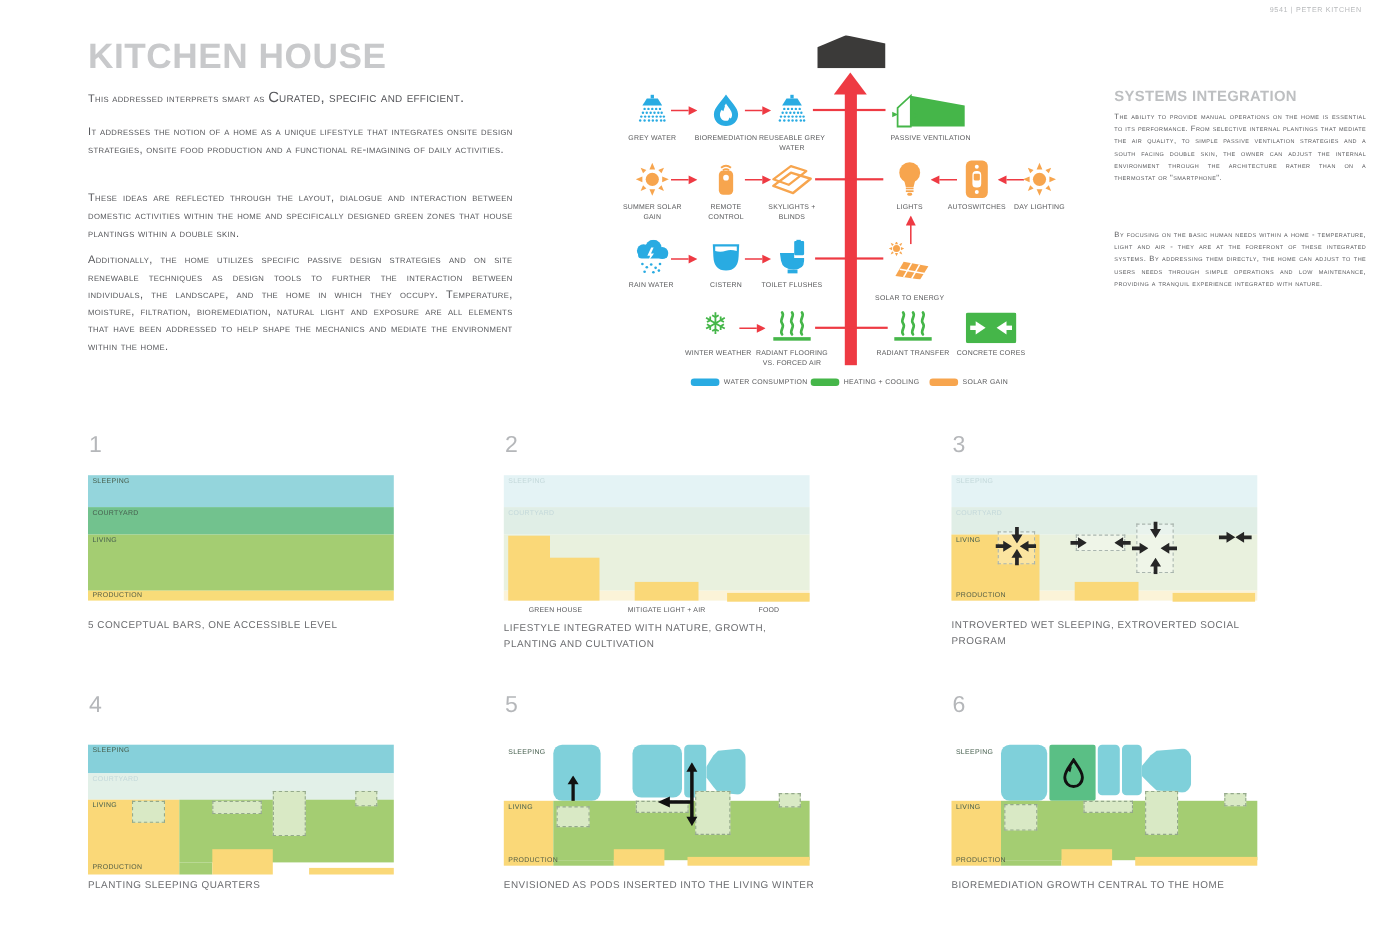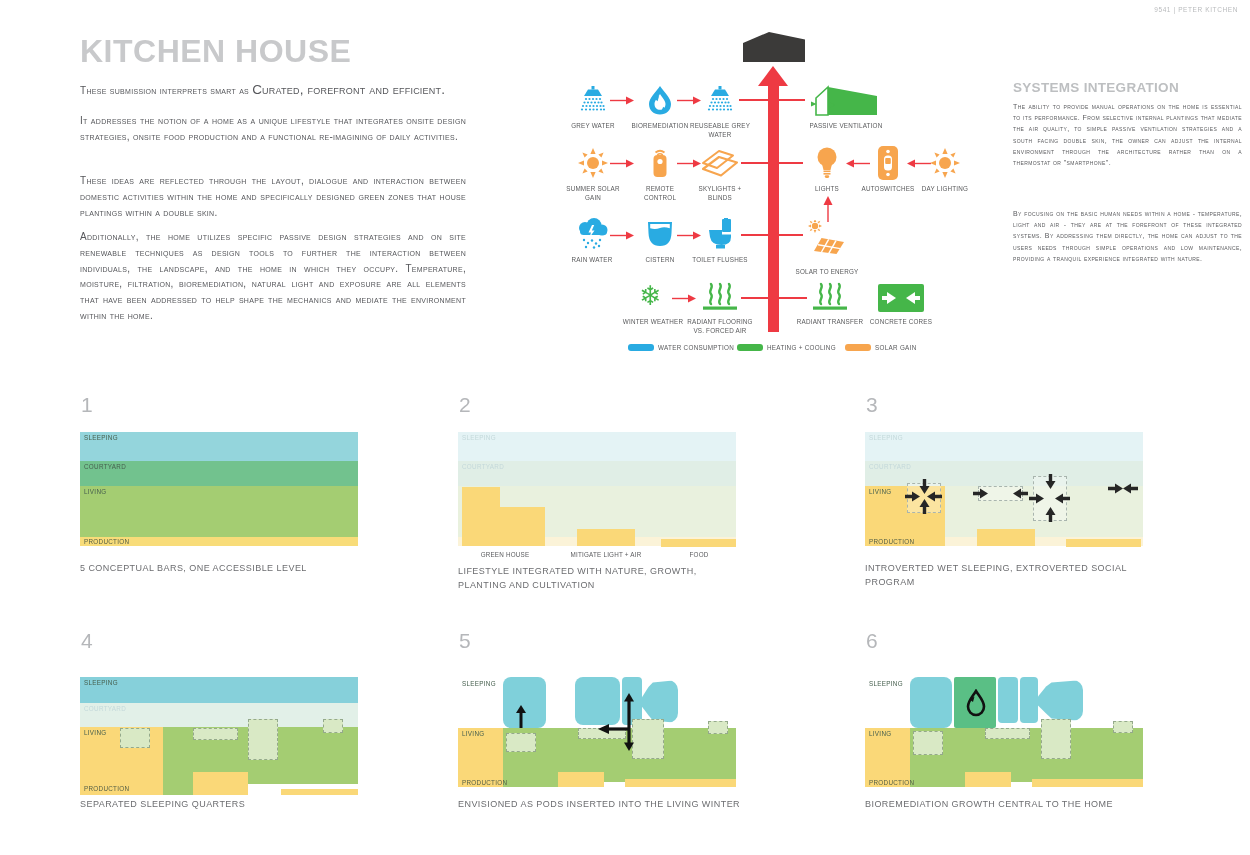--- a/index.html
+++ b/index.html
@@ -52,21 +52,21 @@
 </style>
 </head>
 <body>
 
 <div id="board">
 
   <div class="abs credit">9541 | PETER KITCHEN</div>
   <div class="abs title">KITCHEN HOUSE</div>
 
   <div class="abs lead sc">
-    <span class="lead-sm">These submission interprets smart as </span><span class="lead-lg">Curated, forefront and efficient.</span>
+    <span class="lead-sm">This addressed interprets smart as </span><span class="lead-lg">Curated, specific and efficient.</span>
   </div>
   <div class="abs bodyp sc" style="top:113px">It addresses the notion of a home as a unique lifestyle that integrates onsite design strategies, onsite food production and a functional re-imagining of daily activities.</div>
   <div class="abs bodyp sc" style="top:173px">These ideas are reflected through the layout, dialogue and interaction between domestic activities within the home and specifically designed green zones that house plantings within a double skin.</div>
   <div class="abs bodyp sc" style="top:229px">Additionally, the home utilizes specific passive design strategies and on site renewable techniques as design tools to further the interaction between individuals, the landscape, and the home in which they occupy. Temperature, moisture, filtration, bioremediation, natural light and exposure are all elements that have been addressed to help shape the mechanics and mediate the environment within the home.</div>
 
   <div class="abs sys-h">SYSTEMS INTEGRATION</div>
   <div class="abs sysp sc" style="top:101px">The ability to provide manual operations on the home is essential to its performance. From selective internal plantings that mediate the air quality, to simple passive ventilation strategies and a south facing double skin, the owner can adjust the internal environment through the architecture rather than on a thermostat or "smartphone".</div>
   <div class="abs sysp sc" style="top:208px">By focusing on the basic human needs within a home - temperature, light and air - they are at the forefront of these integrated systems. By addressing them directly, the home can adjust to the users needs through simple operations and low maintenance, providing a tranquil experience integrated with nature.</div>
 
   <div id="flow" class="abs">
@@ -529,21 +529,21 @@
     <div class="gb" style="left:83px;width:195px;top:94px;height:57px"></div>
     <div class="gb" style="left:83px;width:30px;top:151px;height:11px"></div>
     <div class="yb" style="left:113px;width:55px;top:139px;height:23px"></div>
     <div class="yb" style="left:201px;width:77px;top:156px;height:6px"></div>
     <div class="db" style="left:40px;top:95px;width:30px;height:20px"></div>
     <div class="db" style="left:113px;top:95px;width:45px;height:12px"></div>
     <div class="db" style="left:168px;top:86px;width:30px;height:41px"></div>
     <div class="db" style="left:243px;top:86px;width:20px;height:14px"></div>
     <div class="zlab zdark" style="left:4px;top:96px">LIVING</div>
     <div class="zlab zprod" style="left:4px;top:152px">PRODUCTION</div>
-    <div class="cap">SEPARATED SLEEPING QUARTERS</div>
+    <div class="cap">PLANTING SLEEPING QUARTERS</div>
   </div>
 
   <div class="panel" style="left:458px;top:633px">
     <div class="pnum">5</div>
     <div class="zlab zdark" style="left:4px;top:47px">SLEEPING</div>
     <div class="pod" style="left:45px;top:44px;width:43px;height:51px"></div>
     <div class="pod" style="left:117px;top:44px;width:45px;height:48px"></div>
     <div class="pod" style="left:164px;top:44px;width:20px;height:48px;border-radius:4px"></div>
     <div class="pod" style="left:184px;top:47px;width:36px;height:43px;border-radius:10px;clip-path:polygon(0 40%,18% 16%,30% 6%,100% 0,100% 100%,30% 94%,18% 82%,0 62%)"></div>
     <div class="abs" style="left:57px;top:72px">

